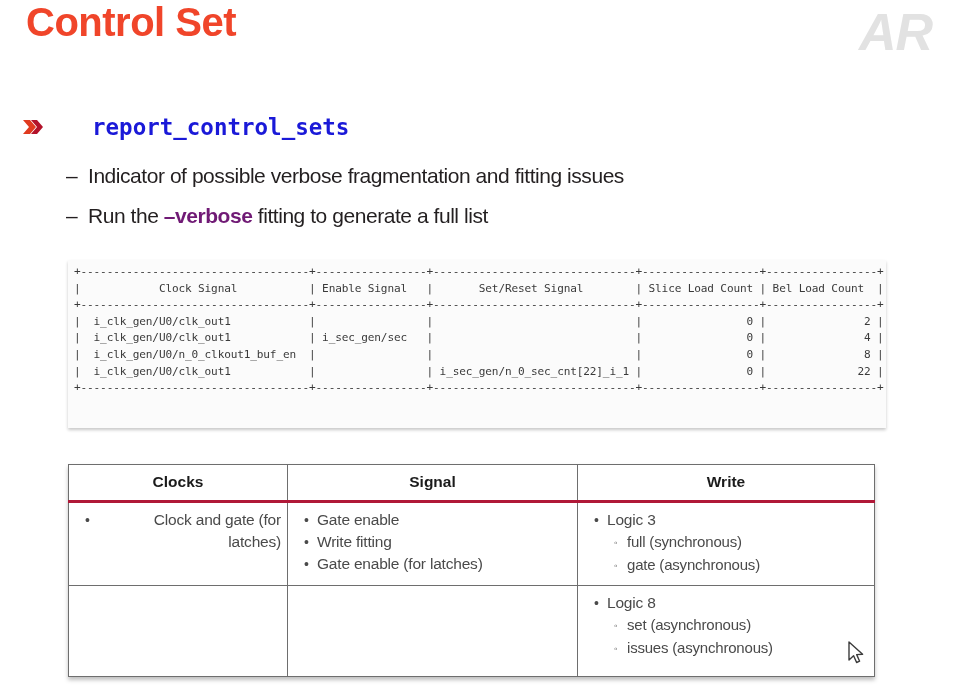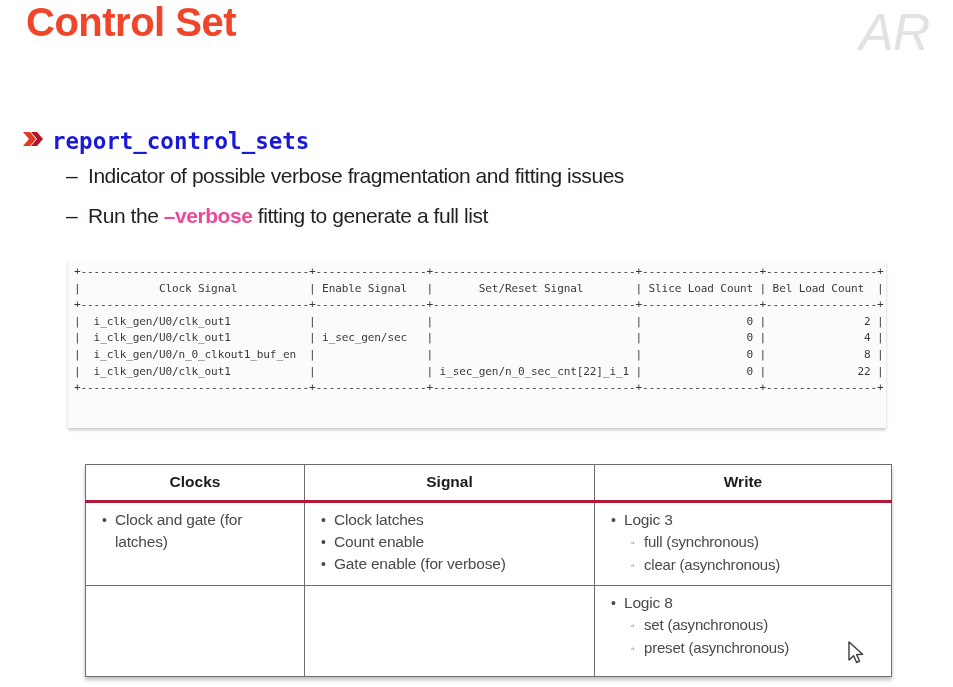--- a/index.html
+++ b/index.html
@@ -24,21 +24,21 @@
     width: 96px;
     height: 62px;
     overflow: hidden;
     pointer-events: none;
   }
   .watermark .wm-text {
     position: absolute;
     left: 2px;
     top: -4px;
     font-family: "Liberation Sans", sans-serif;
-    font-weight: normal;
+    font-weight: bold;
     font-style: italic;
     font-size: 52px;
     letter-spacing: -1px;
     color: #e2e2e2;
   }
 
   
   .slide-title {
     position: absolute;
     left: 26px;
@@ -47,22 +47,24 @@
     font-weight: bold;
     color: #f0452a;
     letter-spacing: -0.5px;
     line-height: 48px;
   }
 
   
   .bullet1 {
     position: absolute;
     left: 22px;
-    top: 128px;
+    top: 114px;
     display: flex;
+    align-items: center;
+    gap: 40px;
   }
   .chev {
     width: 22px;
     height: 22px;
     position: relative;
     margin-right: 8px;
     flex: 0 0 auto;
   }
   .chev svg { display: block; }
   .bullet1-label {
@@ -85,21 +87,21 @@
     line-height: 26px;
     white-space: nowrap;
   }
   .bullet2 .dash {
     width: 22px;
     flex: 0 0 auto;
     color: #231f20;
   }
   .bullet2 .b2text { letter-spacing: -0.45px; }
   .bullet2 .kw {
-    color: #ec4899;
+    color: #701a75;
     font-weight: bold;
   }
   #b2-0 { top: 163px; }
   #b2-1 { top: 203px; }
 
   
   .report-block {
     position: absolute;
     left: 68px;
     top: 260px;
@@ -116,21 +118,21 @@
     font-size: 11.1px;
     line-height: 16.6px;
     color: #3a3a3a;
     letter-spacing: -0.15px;
     white-space: pre;
   }
 
   
   .ctable {
     position: absolute;
-    left: 85px;
+    left: 68px;
     top: 464px;
     width: 806px;
     border-collapse: collapse;
     background: #ffffff;
     box-shadow: 0 3px 4px rgba(0,0,0,0.25);
     table-layout: fixed;
   }
   .ctable th, .ctable td {
     border: 1px solid #6e6e6e;
     vertical-align: top;
@@ -159,21 +161,21 @@
     color: #4a4a4a;
     padding: 0 6px 0 16px;
   }
   .li .dot {
     flex: 0 0 auto;
     width: 13px;
     font-size: 14px;
     line-height: 22px;
     color: #4a4a4a;
   }
-  .li .txt { letter-spacing: -0.2px; }
+  .li .txt { letter-spacing: -0.2px; text-align: right; }
 
   .li.sub {
     padding-left: 36px;
     font-size: 15px;
   }
   .li.sub .dot {
     font-size: 10px;
     width: 13px;
     line-height: 23px;
   }
@@ -247,61 +249,61 @@
     <tr class="row1">
       <td>
         <div class="li">
           <span class="dot">•</span>
           <span class="txt">Clock and gate (for latches)</span>
         </div>
       </td>
       <td>
         <div class="li">
           <span class="dot">•</span>
-          <span class="txt">Clock latches</span>
-        </div>
-        <div class="li">
-          <span class="dot">•</span>
-          <span class="txt">Count enable</span>
-        </div>
-        <div class="li">
-          <span class="dot">•</span>
-          <span class="txt">Gate enable (for verbose)</span>
+          <span class="txt">Gate enable</span>
+        </div>
+        <div class="li">
+          <span class="dot">•</span>
+          <span class="txt">Write fitting</span>
+        </div>
+        <div class="li">
+          <span class="dot">•</span>
+          <span class="txt">Gate enable (for latches)</span>
         </div>
       </td>
       <td>
         <div class="li">
           <span class="dot">•</span>
           <span class="txt">Logic 3</span>
         </div>
         <div class="li sub">
           <span class="dot">◦</span>
           <span class="txt">full (synchronous)</span>
         </div>
         <div class="li sub">
           <span class="dot">◦</span>
-          <span class="txt">clear (asynchronous)</span>
+          <span class="txt">gate (asynchronous)</span>
         </div>
       </td>
     </tr>
     <tr class="row2">
       <td></td>
       <td></td>
       <td>
         <div class="li">
           <span class="dot">•</span>
           <span class="txt">Logic 8</span>
         </div>
         <div class="li sub">
           <span class="dot">◦</span>
           <span class="txt">set (asynchronous)</span>
         </div>
         <div class="li sub">
           <span class="dot">◦</span>
-          <span class="txt">preset (asynchronous)</span>
+          <span class="txt">issues (asynchronous)</span>
         </div>
       </td>
     </tr>
   </tbody>
 </table>
 
 <div class="cursor">
   <svg width="18" height="26" viewBox="0 0 18 26">
     <polygon points="1,1 1,19 5.6,14.7 8.6,21.5 11.6,20.2 8.7,13.6 14.6,13.2" fill="#ffffff" stroke="#3c3c3c" stroke-width="1.4" stroke-linejoin="round"></polygon>
   </svg>

